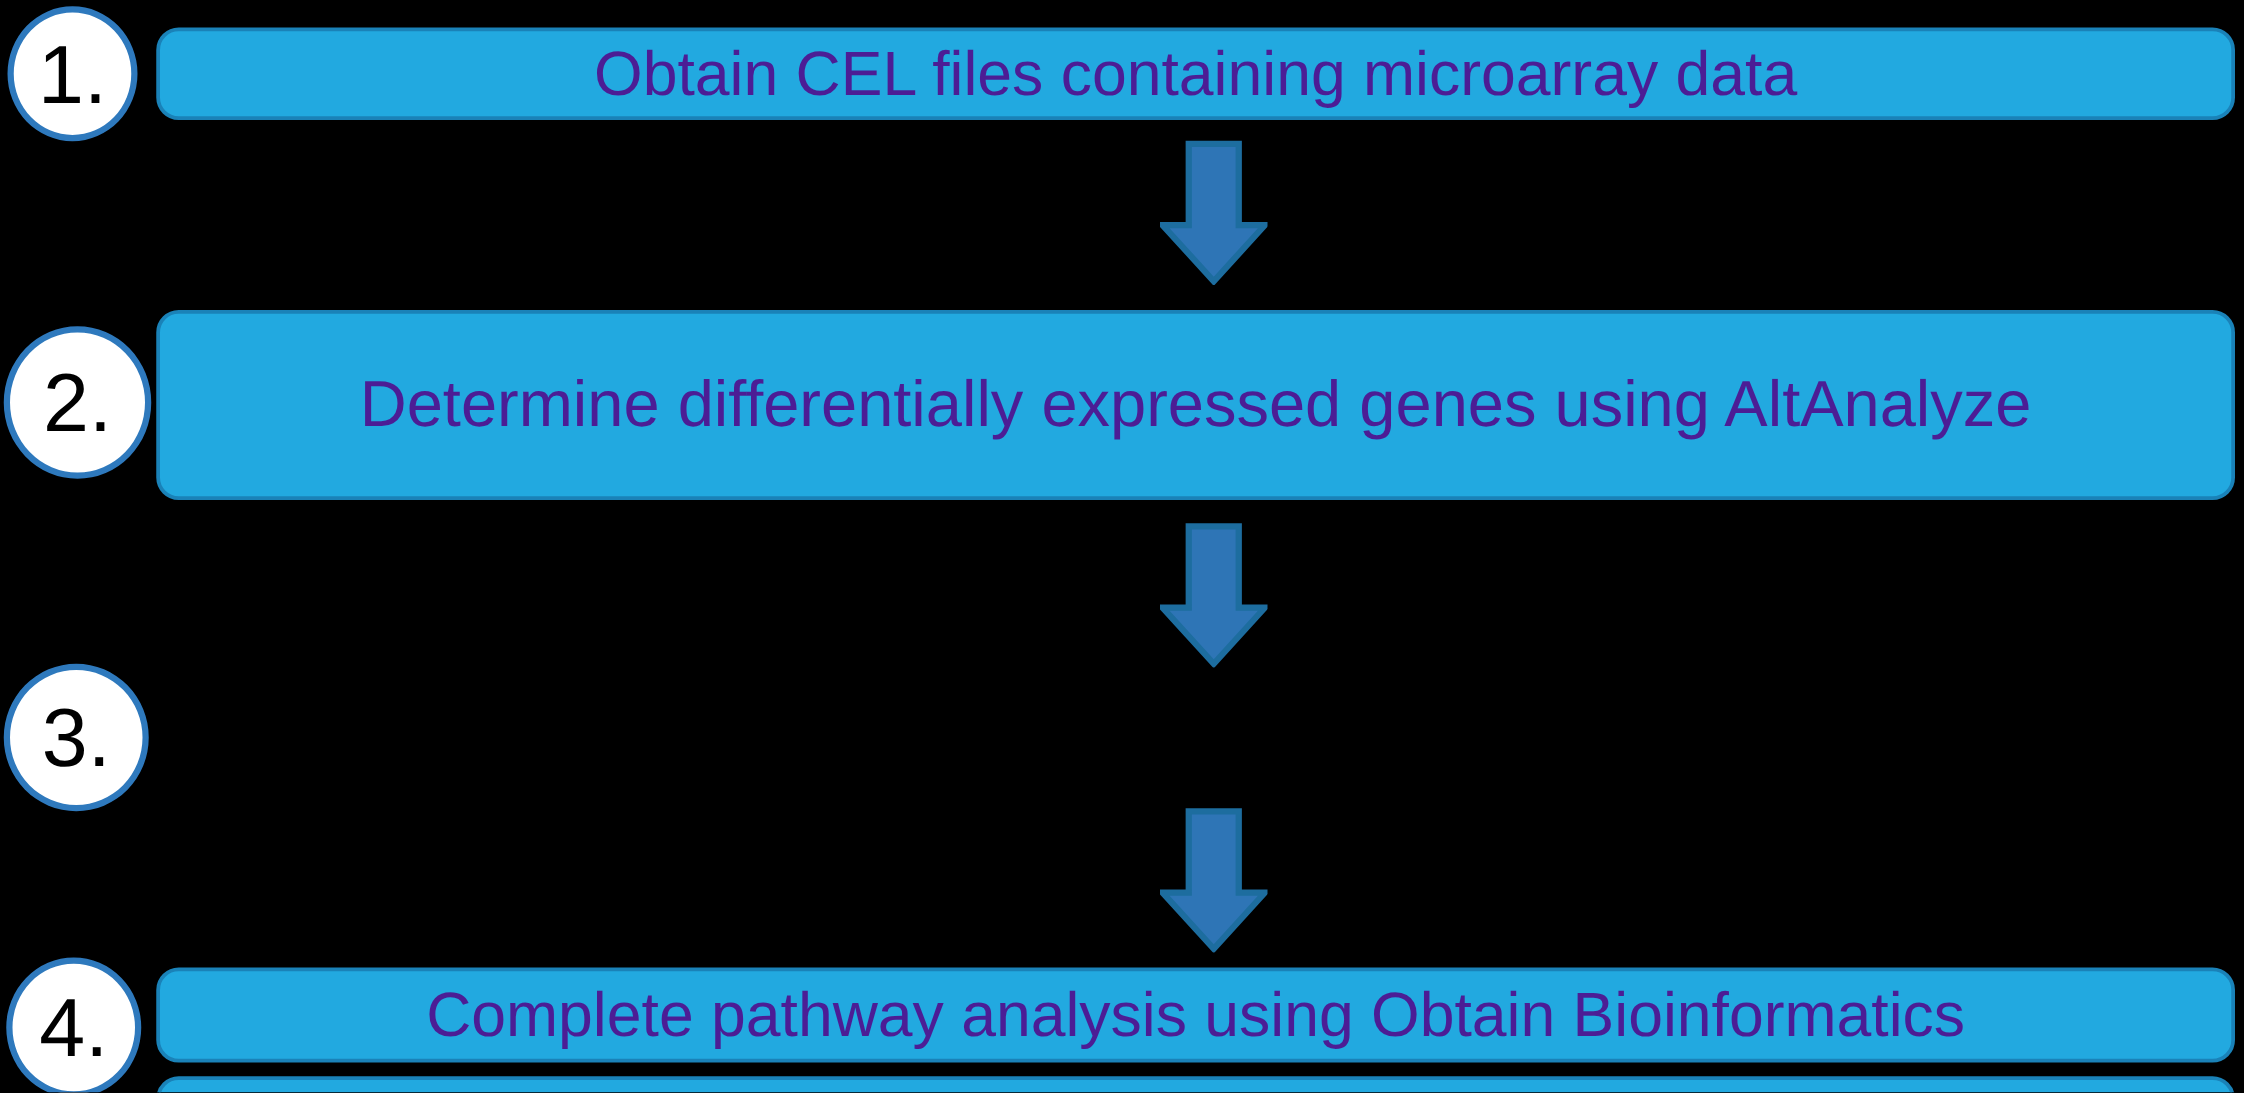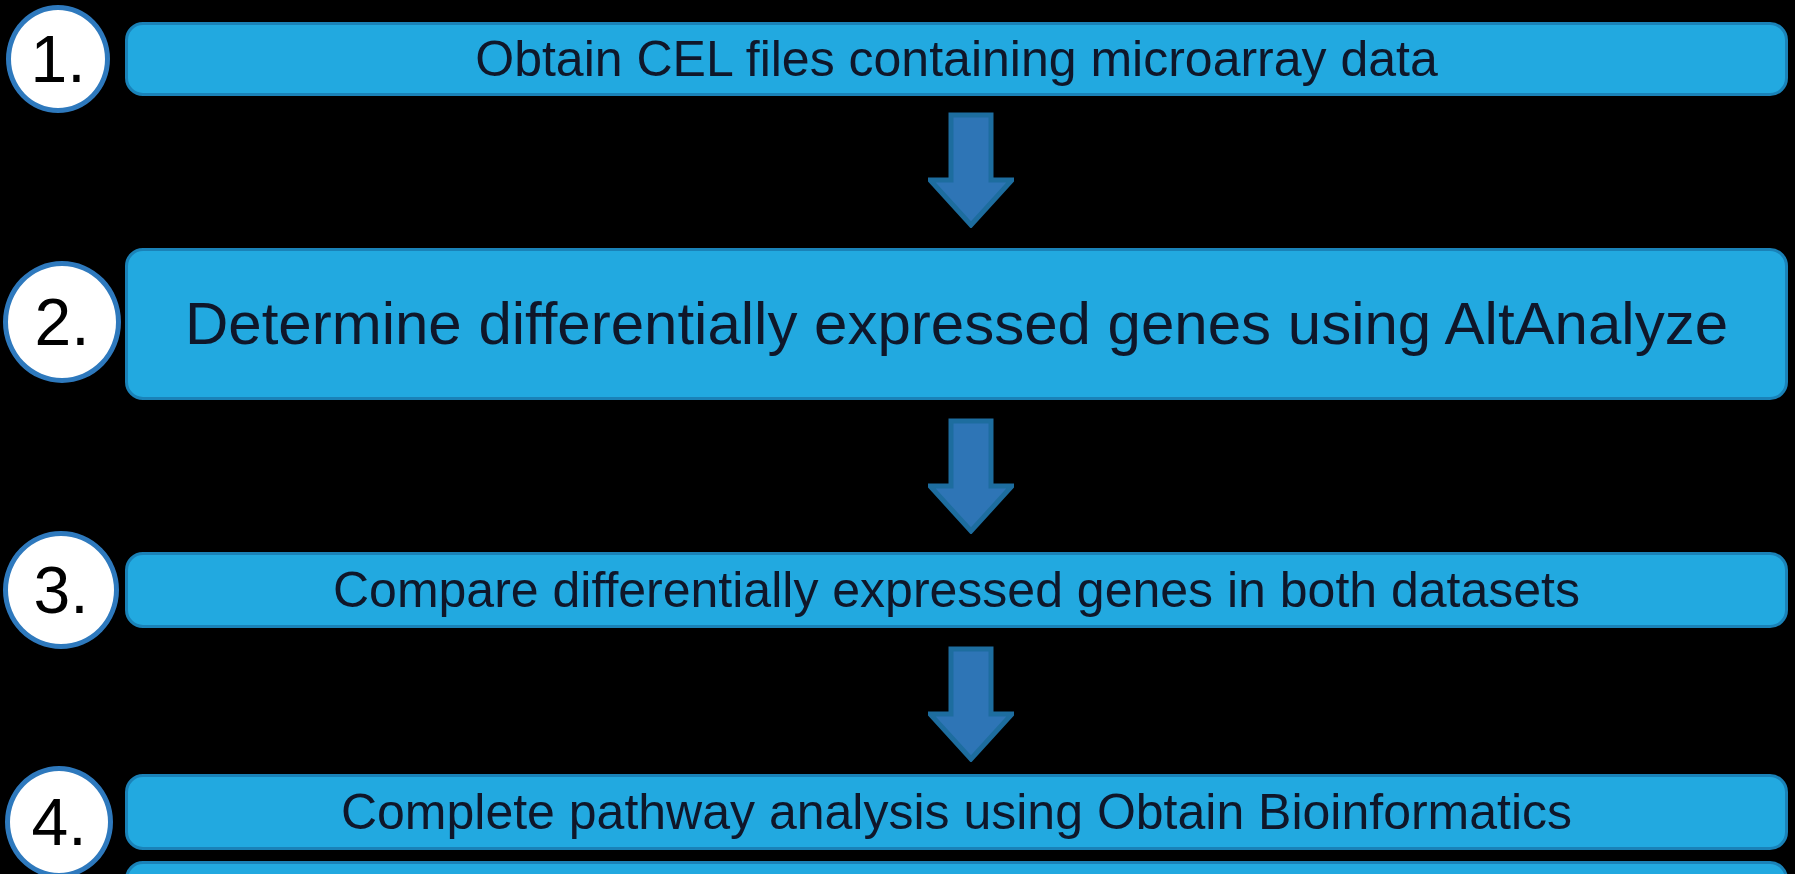--- a/index.html
+++ b/index.html
@@ -16,25 +16,25 @@
     left:125px;
     width:1663px;
     box-sizing:border-box;
     background:var(--boxFill,#22a9e0);
     border:3px solid var(--boxBorder,#1a82b8);
     border-radius:18px;
     display:flex;
     flex-direction:column;
     align-items:center;
     justify-content:center;
-    color:#0f172a;
+    color:#4c1d95;
   }
   .step-box .line{ text-align:center; white-space:nowrap; }
   .box1{ top:22px;  height:74px;  font-size:50px; }
-  .box2{ top:248px; height:152px; font-size:60px; }
+  .box2{ top:248px; height:152px; font-size:52px; }
   .box2 .line{ line-height:72px; }
   .box3{ top:552px; height:76px;  font-size:50px; }
   .box4{ top:774px; height:76px;  font-size:50px; }
   .box5{ top:861px; height:40px;  border-radius:18px 18px 0 0; }
   .num-circle{
     position:absolute;
     box-sizing:border-box;
     background:#fff;
     border:5px solid var(--circleBorder,#2e79bd);
     border-radius:50%;
@@ -82,24 +82,20 @@
     <div class="line">Determine differentially expressed genes using AltAnalyze</div>
   </div>
 
   <svg class="arrow arrow2" viewBox="0 0 86 116">
     <polygon points="23,3 63,3 63,68 84,68 43,113 2,68 23,68" style="fill:var(--arrowFill,#2e75b6);stroke:var(--arrowStroke,#1d6d9f);stroke-width:5;stroke-linejoin:miter;"></polygon>
   </svg>
 
   <div class="num-circle circle3">
     <span>3.</span>
   </div>
-  <div class="step-box box3">
-    <div class="line">Compare differentially expressed genes in both datasets</div>
-    <div class="line"></div>
-  </div>
 
   <svg class="arrow arrow3" viewBox="0 0 86 116">
     <polygon points="23,3 63,3 63,68 84,68 43,113 2,68 23,68" style="fill:var(--arrowFill,#2e75b6);stroke:var(--arrowStroke,#1d6d9f);stroke-width:5;stroke-linejoin:miter;"></polygon>
   </svg>
 
   <div class="num-circle circle4">
     <span>4.</span>
   </div>
   <div class="step-box box4">
     <div class="line">Complete pathway analysis using Obtain Bioinformatics</div>

